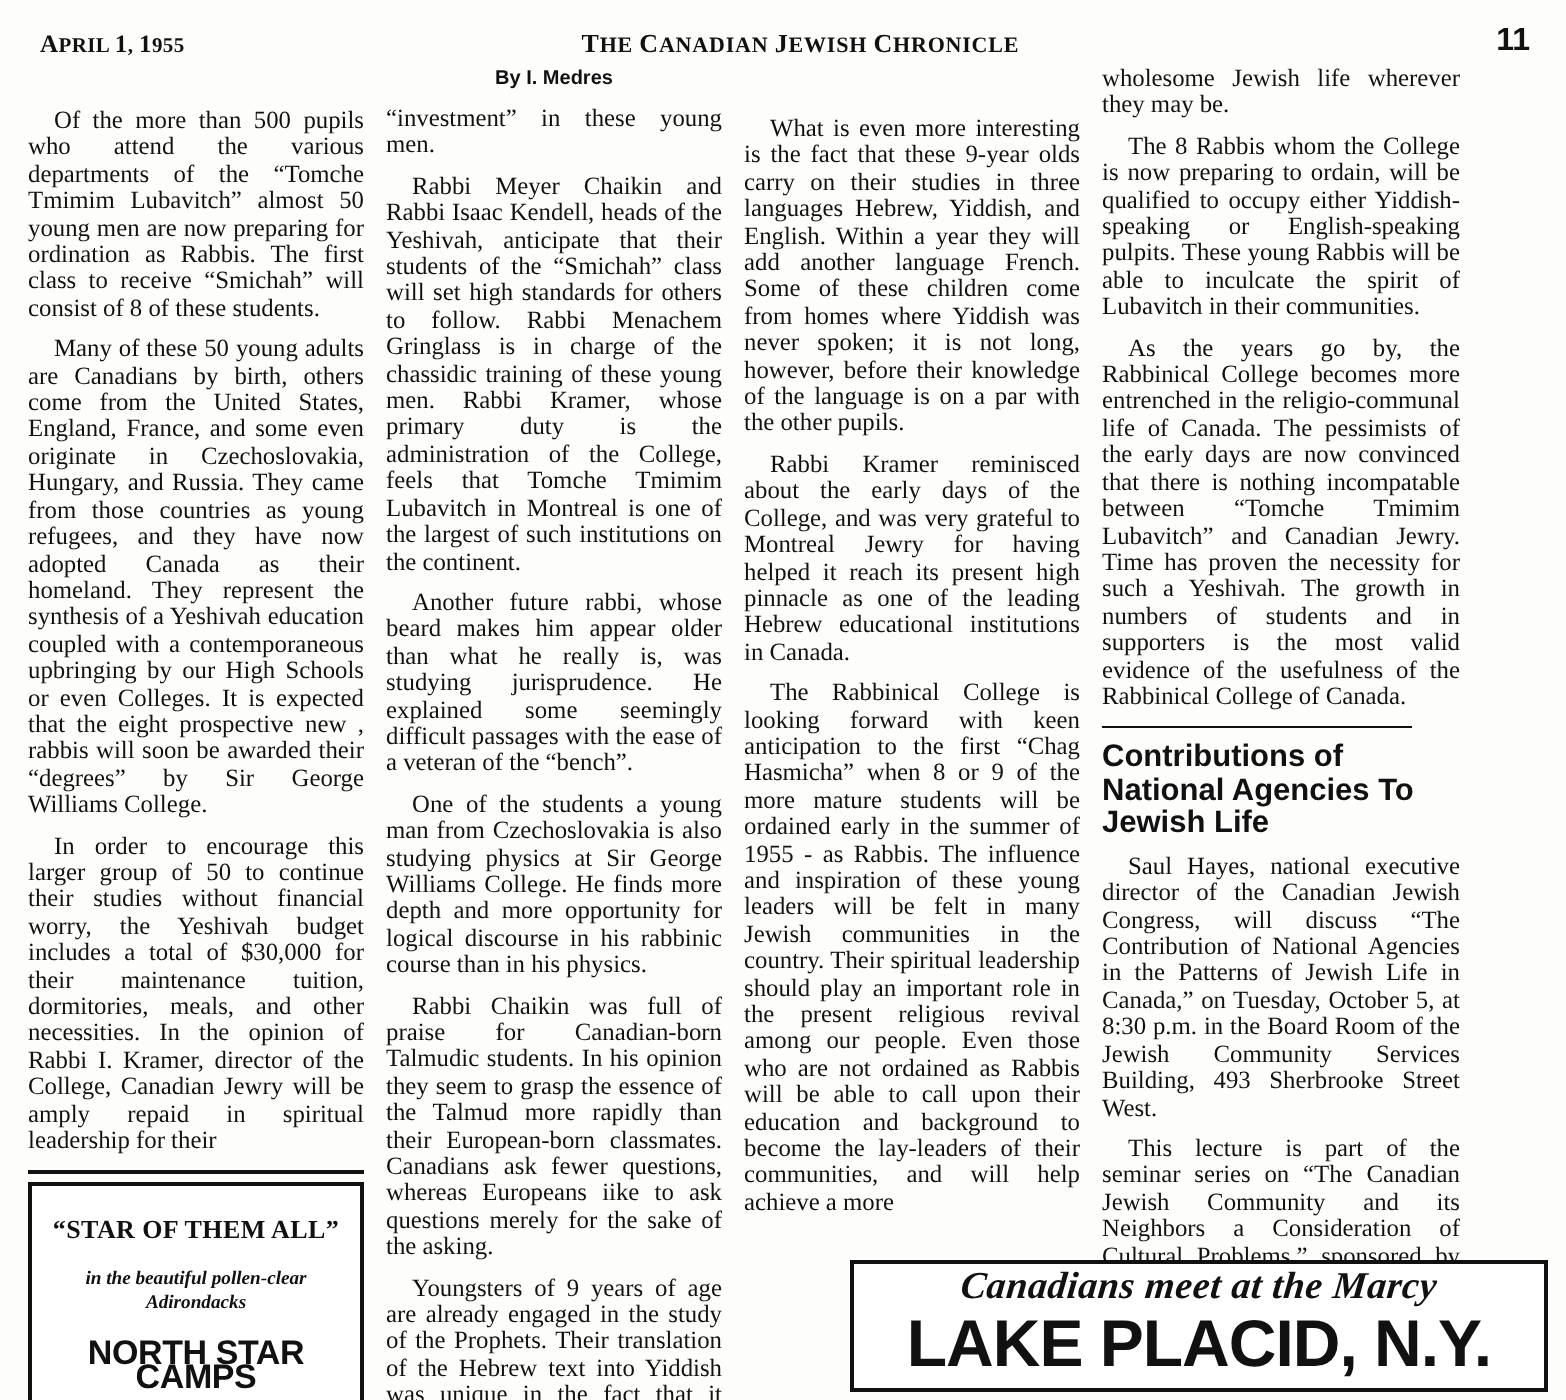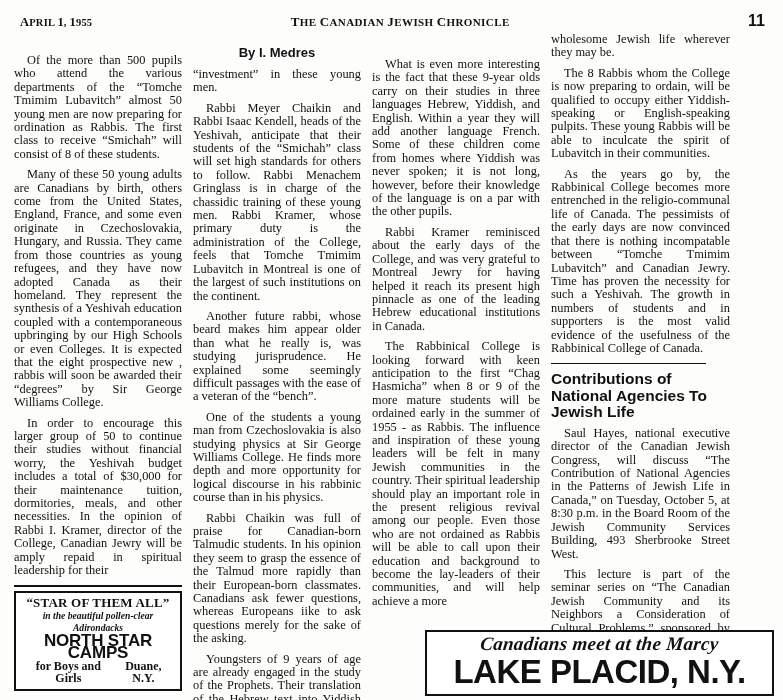--- a/index.html
+++ b/index.html
@@ -88,22 +88,22 @@
     text-indent:13px;
     hyphens:manual;
     word-spacing:0px;
   }
   p.body.noind{text-indent:0;}
 
   .byline{
     text-align:center;
     font-family:"Liberation Sans", sans-serif;
     font-weight:bold;
-    font-size:13px;
-    margin:12px 0 8px 0;
+    font-size:10px;
+    margin:1px 0 8px 0;
   }
 
   .col1-spacer{height:21px;}
 
   
   .rule{
     border:0;border-top:1.6px solid #111;
     margin:8px 24px 7px 0;
   }
   .subhead{
@@ -118,21 +118,21 @@
   .ad-rule{
     border:0;border-top:2px solid #111;
     margin:8px 0 4px 0;
   }
   .ad-box{
     border:2px solid #111;
     padding:4px 3px 4px 3px;
     text-align:center;
     background:#fff;
   }
-  .ad-box div{line-height:12.5px;}
+  .ad-box div{line-height:12.5px;margin-top:12px;}
   .ad-l1{font-family:"Liberation Serif",serif;font-weight:bold;font-size:13px;letter-spacing:.2px;}
   .ad-l2{font-family:"Liberation Serif",serif;font-style:italic;font-weight:bold;font-size:9.6px;}
   .ad-l3{font-family:"Liberation Sans",sans-serif;font-weight:bold;font-size:17px;letter-spacing:-.2px;line-height:19px;}
   .ad-l4{font-family:"Liberation Serif",serif;font-weight:bold;font-size:12px;
          display:flex;justify-content:space-between;padding:0 4px;}
 
   
   .lp-ad{
     position:absolute;
     left:425px;bottom:4px;

